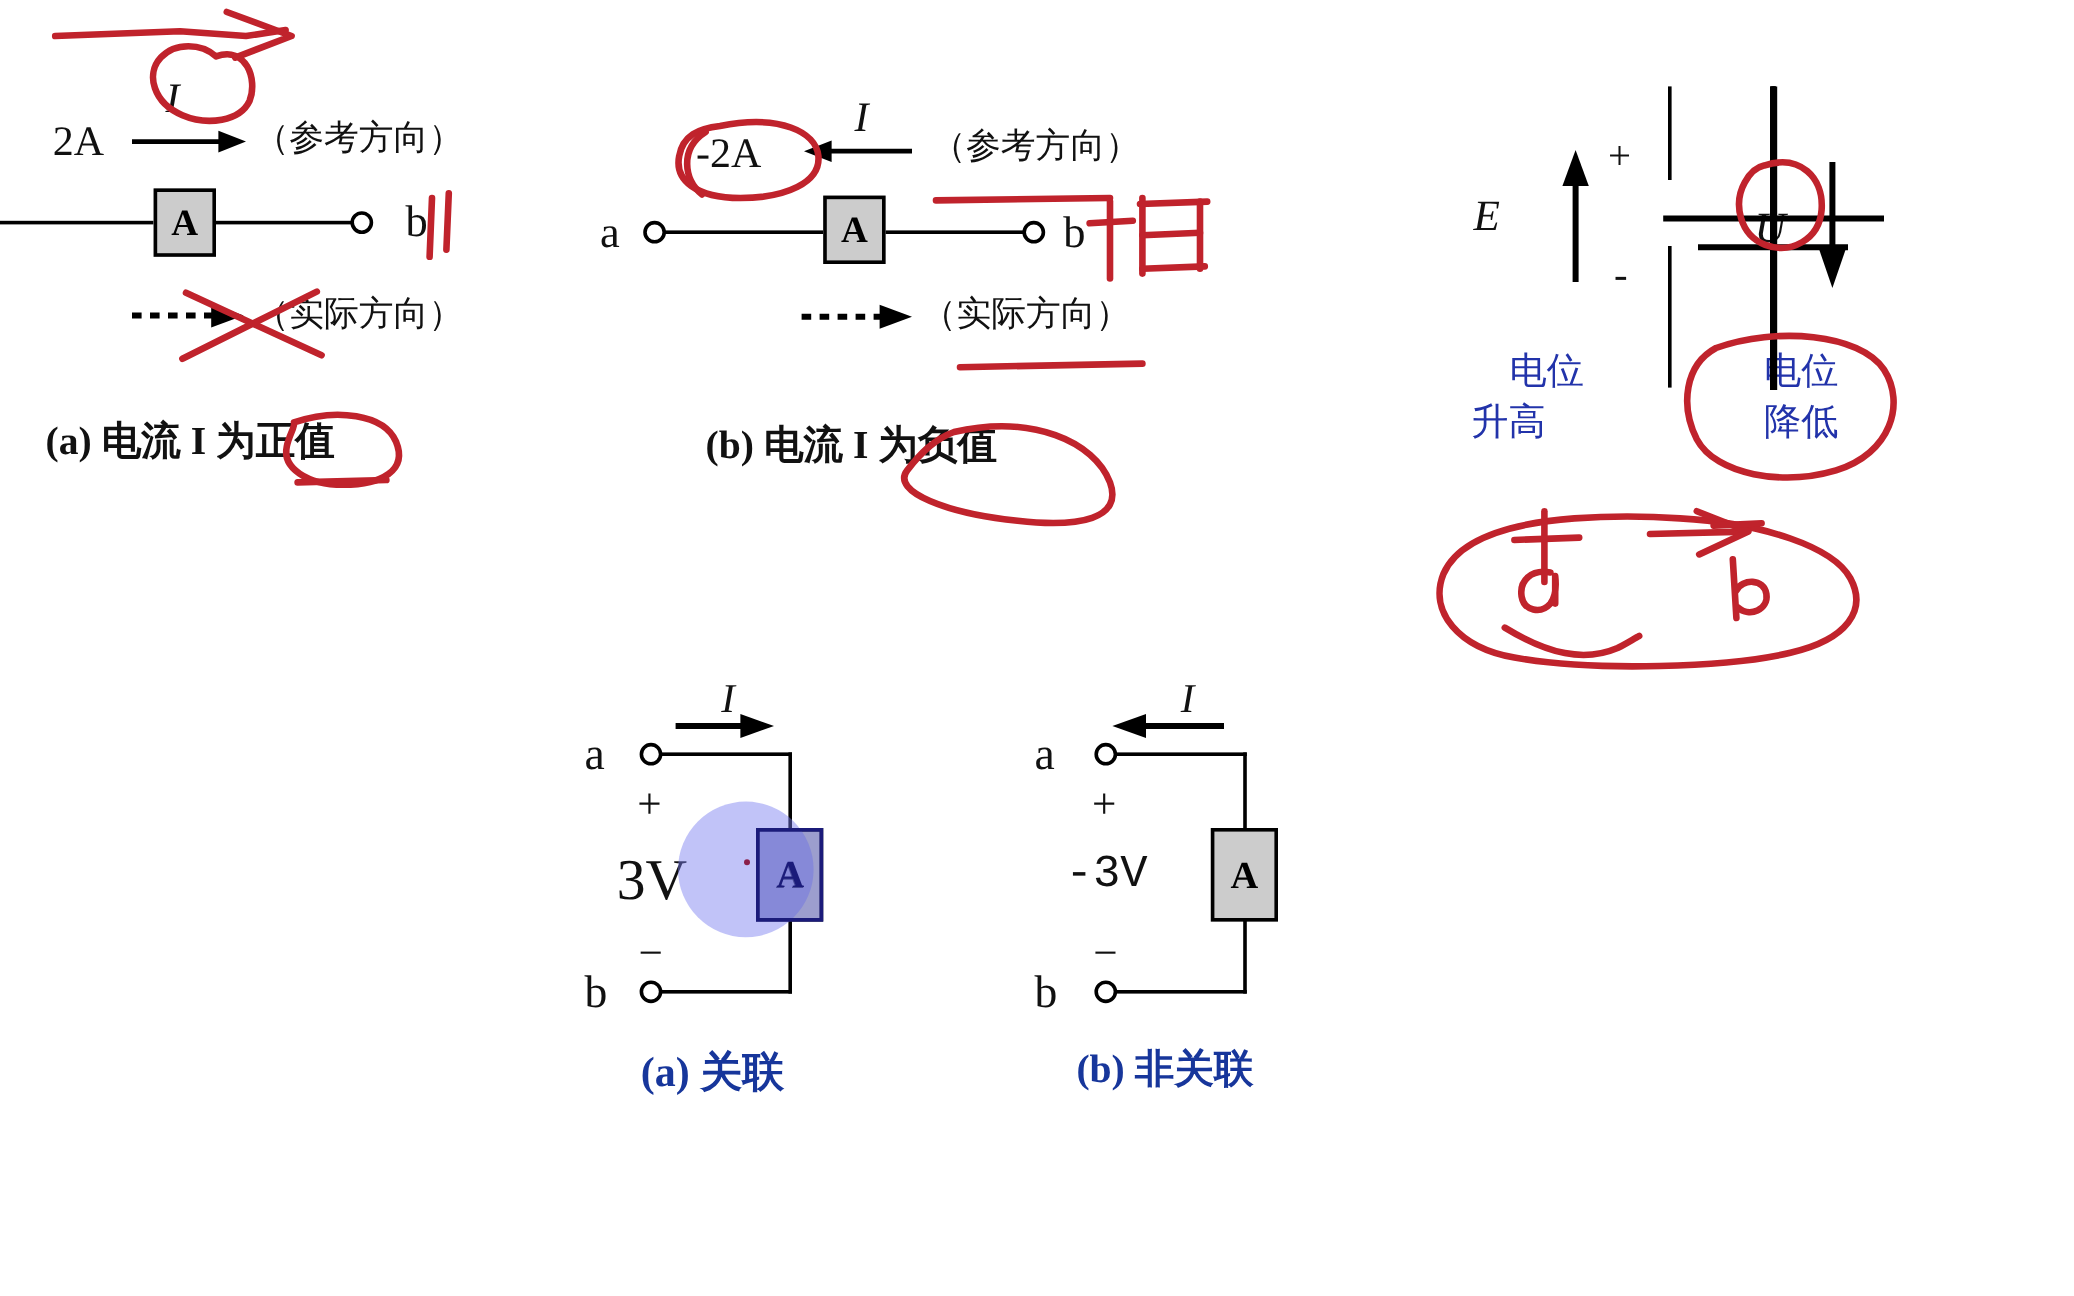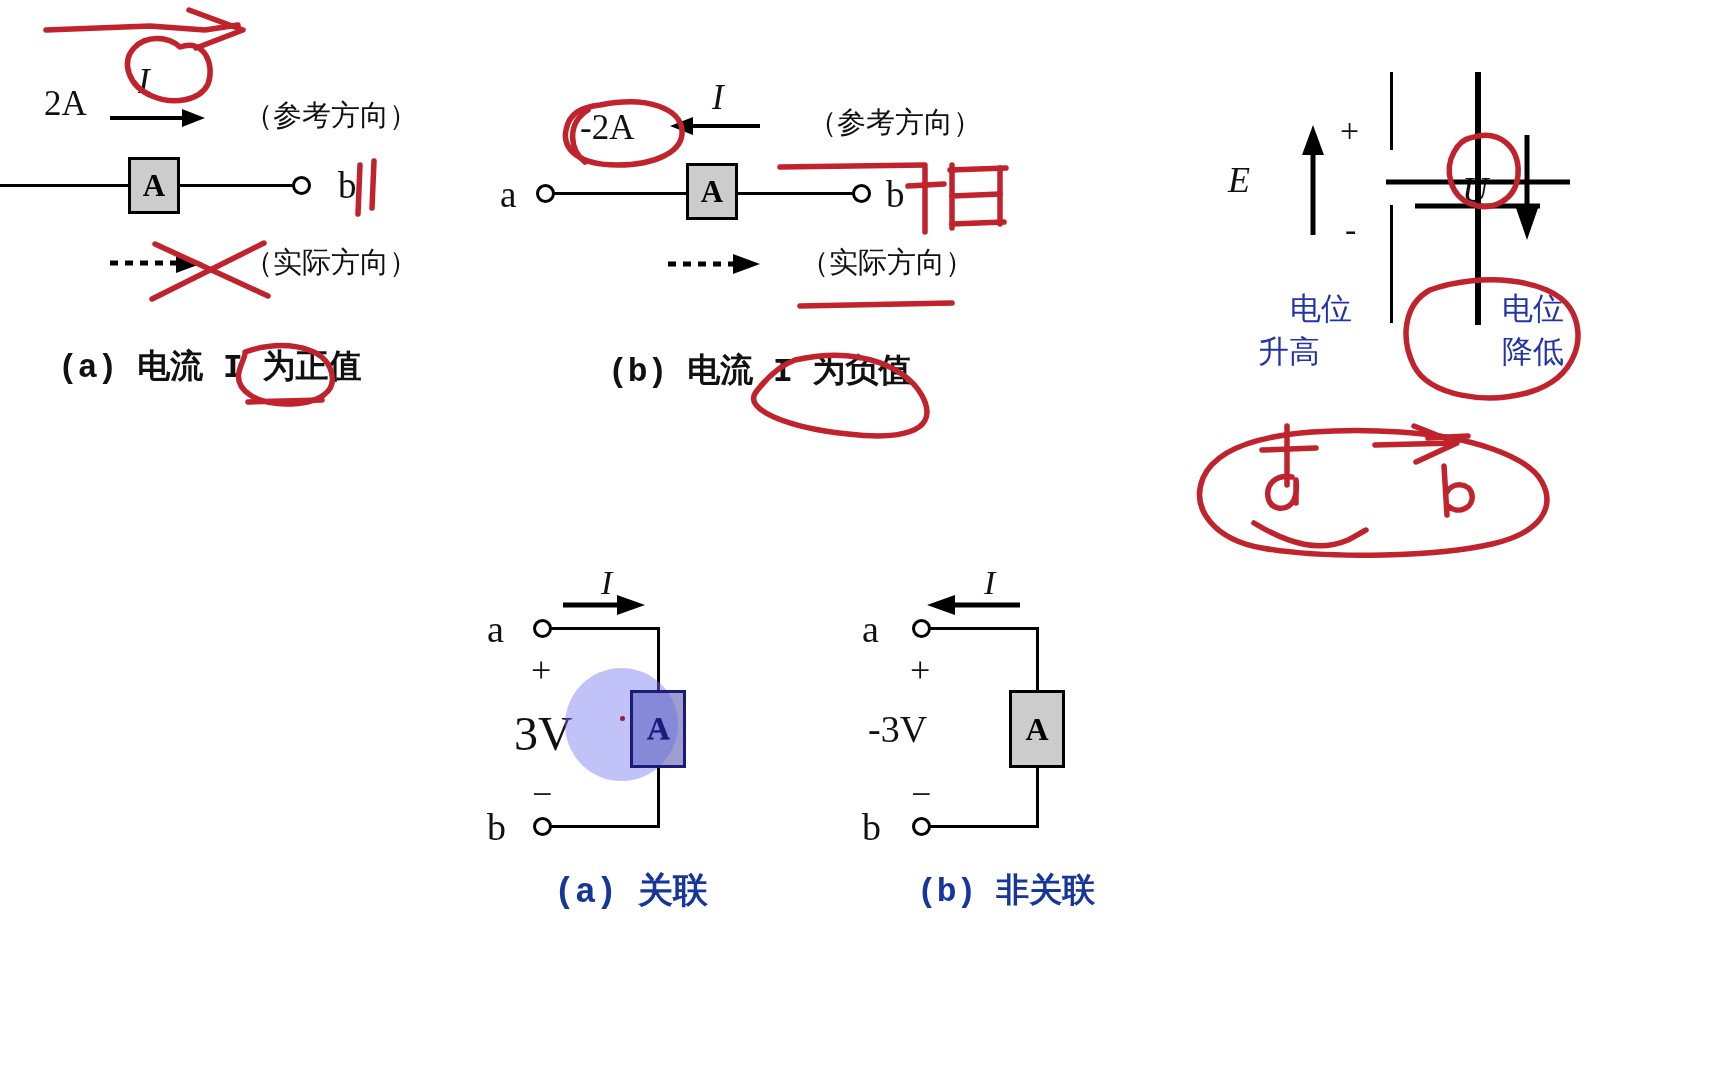--- a/index.html
+++ b/index.html
@@ -19,22 +19,22 @@
 
   
   .txt {
     position: absolute;
     white-space: nowrap;
     line-height: 1;
     color: #111111;
   }
   .serif { font-family: "Liberation Serif", "DejaVu Serif", serif; }
   .ital  { font-family: "Liberation Serif", "DejaVu Serif", serif; font-style: italic; }
-  .cn    { font-family: Liberation Mono, monospace; font-weight: 600; margin-left: 20px; }
-  .cnser { font-family: Liberation Serif, serif; margin-left: 32px; }
+  .cn    { font-family: Liberation Serif, serif; font-weight: 600; }
+  .cnser { font-family: Liberation Serif, serif; }
   .blue  { color: #2233aa; }
   .navy  { color: #17369b; font-weight: 700; }
 
   
   .wire {
     position: absolute;
     background: #000000;
   }
   .wire-h { height: 3px; }
   .wire-v { width: 3px; }
@@ -99,21 +99,21 @@
 
     <div class="wire wire-h" style="left:0px; top:184px; width:128px;"></div>
 
     <div class="ameter" style="left:128px; top:157px; width:52px; height:57px; font-size:31px;">A</div>
 
     <div class="wire wire-h" style="left:180px; top:184px; width:113px;"></div>
 
     <div class="term" style="left:292px; top:176px;"></div>
     <div class="txt serif" style="left:338px; top:167px; font-size:37px;">b</div>
 
-    <div class="txt serif" style="left:44px; top:86px; font-size:35px;">2A</div>
+    <div class="txt serif" style="left:44px; top:100px; font-size:35px;">2A</div>
 
     <div class="txt ital" style="left:138px; top:64px; font-size:35px;">I</div>
 
     <div class="txt cnser" style="left:212px; top:101px; font-size:29px;">（参考方向）</div>
 
     <div class="txt cnser" style="left:212px; top:248px; font-size:29px;">（实际方向）</div>
 
     <div class="txt cn" style="left:38px; top:352px; font-size:33px;">(a)  电流 I 为正值</div>
   </div>
 
@@ -185,21 +185,21 @@
 
     <div class="ameter" style="left:1009px; top:690px; width:56px; height:78px; font-size:32px;">A</div>
 
     <div class="wire wire-v" style="left:1036px; top:766px; height:62px;"></div>
     <div class="wire wire-h" style="left:929px; top:825px; width:110px;"></div>
     <div class="term" style="left:912px; top:817px;"></div>
     <div class="txt serif" style="left:862px; top:808px; font-size:38px;">b</div>
 
     <div class="txt serif" style="left:910px; top:652px; font-size:36px;">+</div>
     <div class="txt serif" style="left:911px; top:776px; font-size:36px;">−</div>
-    <div class="txt serif" style="left:868px; top:710px; font-size:38px;">-3V</div>
+    <div class="txt serif" style="left:888px; top:710px; font-size:38px;font-family:Liberation Mono, monospace;">-3V</div>
     <div class="txt ital" style="left:984px; top:566px; font-size:34px;">I</div>
 
     <div class="txt cn navy" style="left:897px; top:876px; font-size:33px;">(b) 非关联</div>
   </div>
 
   <svg class="overlay" viewBox="0 0 1728 1080">
     <defs>
       <marker id="ah" markerWidth="12" markerHeight="12" refX="1.5" refY="4" orient="auto">
         <path d="M0,0 L9,4 L0,8 z" fill="#000"></path>
       </marker>

